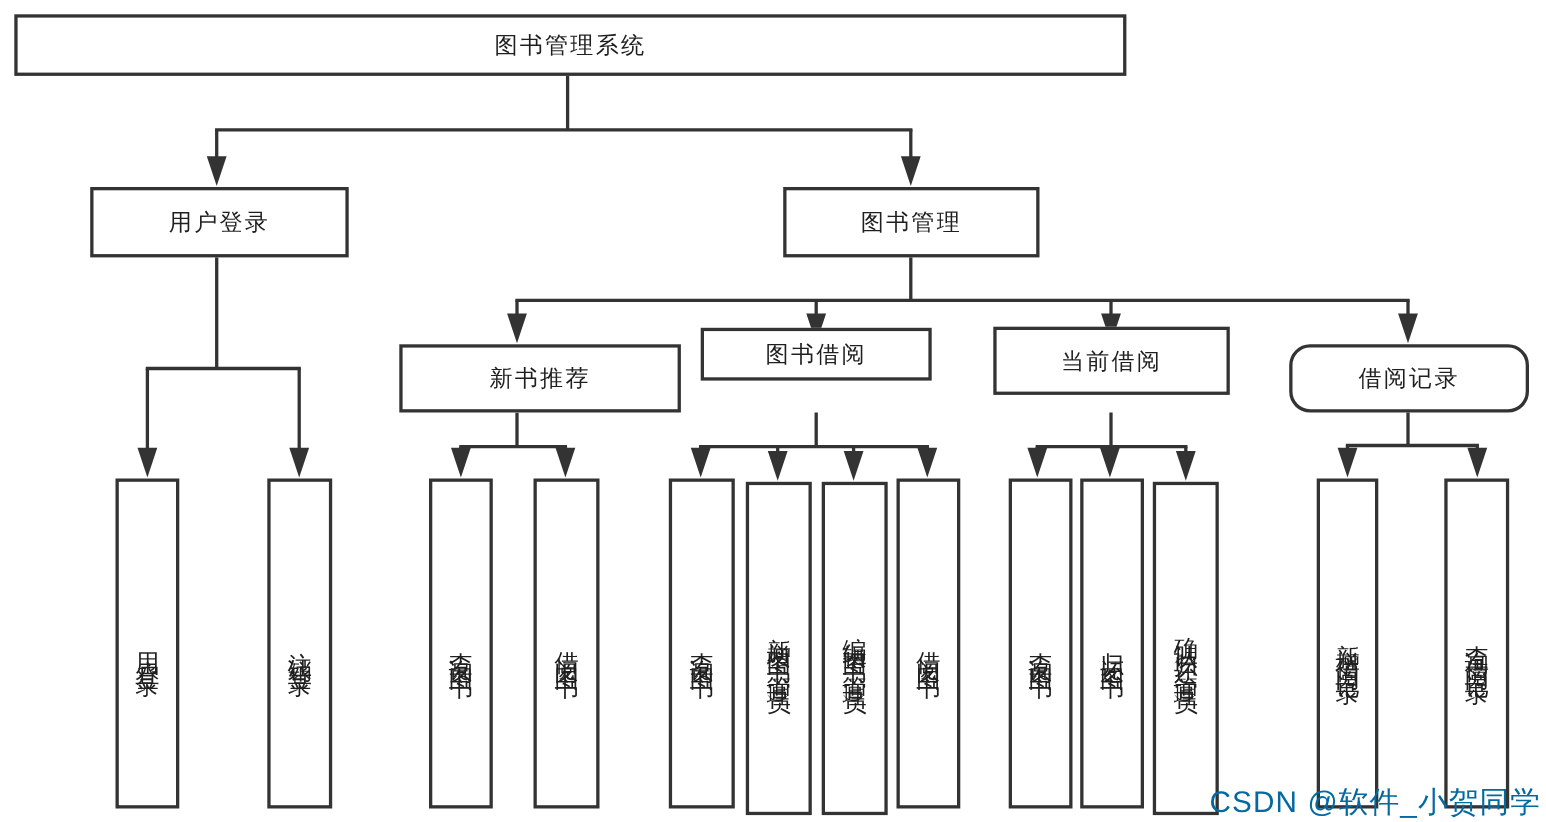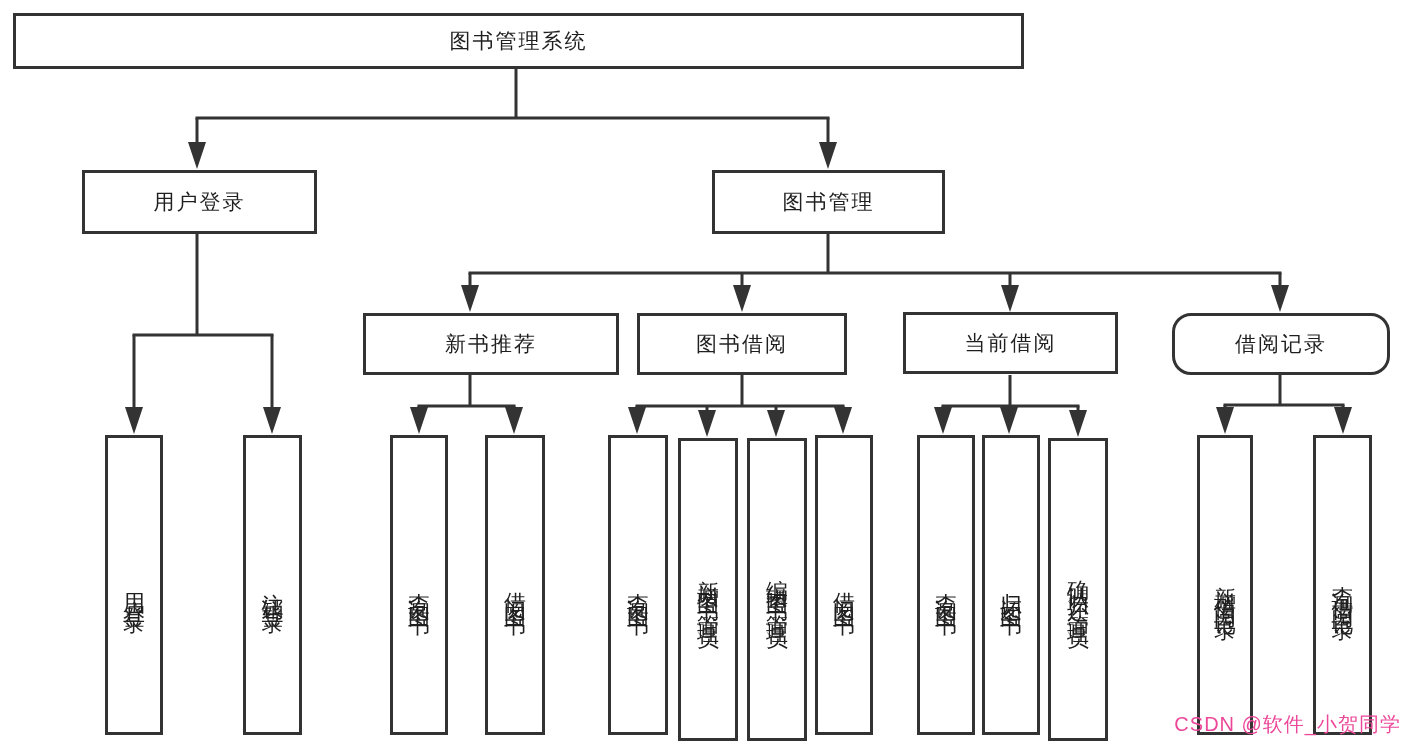--- a/index.html
+++ b/index.html
@@ -12,21 +12,21 @@
     position:absolute;background:#ffffff;border:3px solid #333333;box-sizing:border-box;
     display:flex;align-items:center;justify-content:center;z-index:1;
   }
   .h-label{font-size:21px;letter-spacing:2px;white-space:nowrap;}
   .v-box{
     writing-mode:vertical-rl;text-orientation:mixed;
     font-size:22px;letter-spacing:7px;line-height:1;padding-top:7px;
   }
   .watermark{
     position:absolute;right:4px;top:711px;z-index:3;
-    font-size:20px;letter-spacing:1px;color:#ec4899;white-space:nowrap;
+    font-size:27px;letter-spacing:1px;color:#0369a1;white-space:nowrap;
   }
 </style>
 </head>
 <body>
 
 <div class="stage">
 
   <svg class="connectors" width="1405" height="747" viewBox="0 0 1405 747">
     <g stroke="#333333" stroke-width="3" fill="none">
 
@@ -100,24 +100,24 @@
   <div class="box" style="left:82px;top:170px;width:235px;height:64px;">
     <span class="h-label">用户登录</span>
   </div>
   <div class="box" style="left:712px;top:170px;width:233px;height:64px;">
     <span class="h-label">图书管理</span>
   </div>
 
   <div class="box" style="left:363px;top:313px;width:256px;height:62px;">
     <span class="h-label">新书推荐</span>
   </div>
-  <div class="box" style="left:637px;top:313px;width:210px;height:62px;">
+  <div class="box" style="left:637px;top:298px;width:210px;height:48px;">
     <span class="h-label">图书借阅</span>
   </div>
-  <div class="box" style="left:903px;top:312px;width:215px;height:62px;">
+  <div class="box" style="left:903px;top:297px;width:215px;height:62px;">
     <span class="h-label">当前借阅</span>
   </div>
   <div class="box" style="left:1172px;top:313px;width:218px;height:62px;border-radius:19px;">
     <span class="h-label">借阅记录</span>
   </div>
 
   <div class="box v-box" style="left:105px;top:435px;width:58px;height:300px;">用户登录</div>
   <div class="box v-box" style="left:243px;top:435px;width:59px;height:300px;">注销登录</div>
 
   <div class="box v-box" style="left:390px;top:435px;width:58px;height:300px;">查询图书</div>

